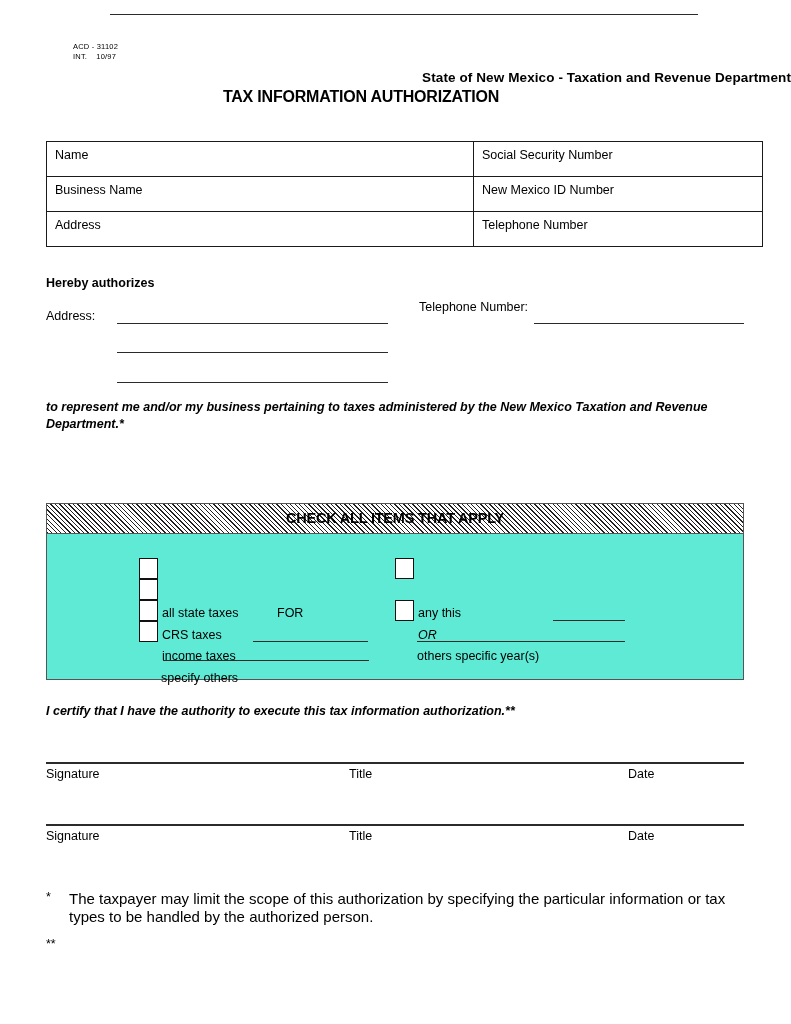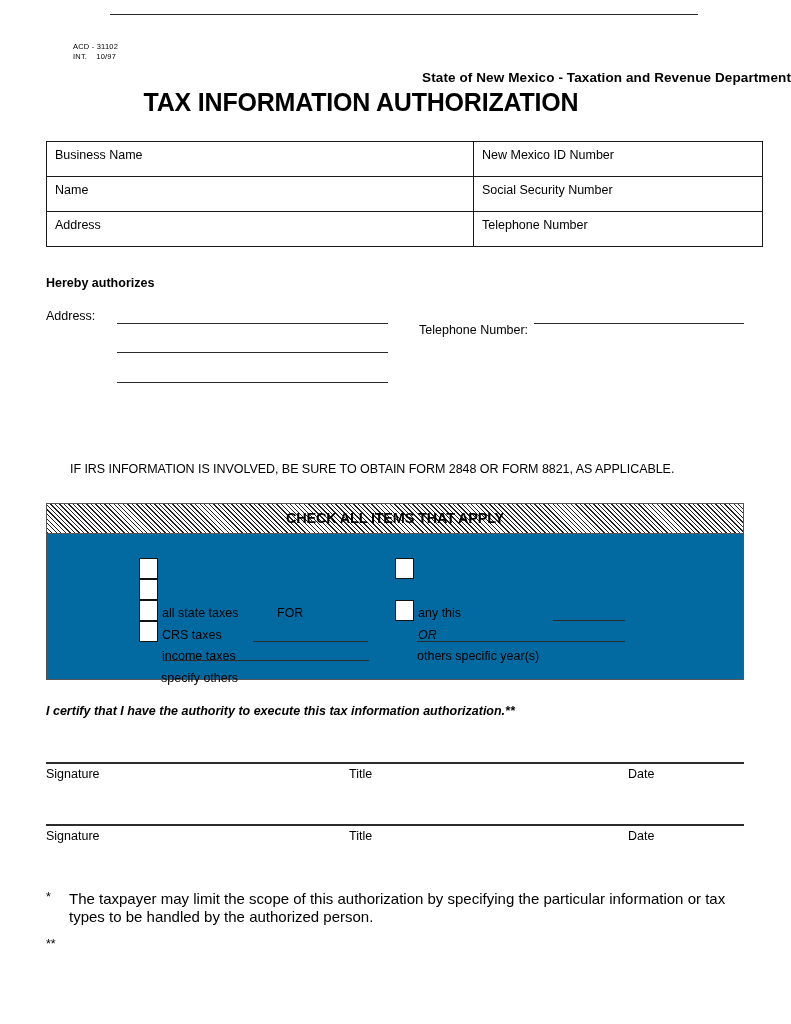--- a/index.html
+++ b/index.html
@@ -42,21 +42,21 @@
     font-size: 13.5px;
     font-weight: bold;
     letter-spacing: 0.1px;
   }
   .main-title {
     position: absolute;
     left: 0;
     top: 88px;
     width: 722px;
     text-align: center;
-    font-size: 25px;
+    font-size: 16px;
     font-weight: bold;
     letter-spacing: -0.2px;
   }
 
   
   .id-table {
     position: absolute;
     left: 46px;
     top: 141px;
     width: 698px;
@@ -93,21 +93,21 @@
     top: 309px;
     font-size: 12.5px;
   }
   .addr-rule-1 { left: 117px; top: 323px; width: 271px; }
   .addr-rule-2 { left: 117px; top: 352px; width: 271px; }
   .addr-rule-3 { left: 117px; top: 382px; width: 271px; }
 
   .tel-label {
     position: absolute;
     left: 419px;
-    top: 323px;
+    top: 300px;
     font-size: 12.5px;
   }
   .tel-rule { left: 534px; top: 323px; width: 210px; }
 
   
   .represent {
     position: absolute;
     left: 46px;
     top: 399px;
     width: 700px;
@@ -129,21 +129,21 @@
 
   
   .check-section {
     position: absolute;
     left: 46px;
     top: 503px;
     width: 698px;
     height: 177px;
     border: 1px solid #555555;
     box-sizing: border-box;
-    background: #0369a1;
+    background: #5eead4;
   }
   .check-header {
     position: relative;
     height: 29px;
     border-bottom: 1px solid #555555;
     background-color: #ffffff;
     background-image: repeating-linear-gradient(
         45deg,
         #202020 0px, #202020 1px,
         #ffffff 1px, #ffffff 3.2px);
@@ -248,32 +248,32 @@
   <div class="form-code"><span>ACD - 31102</span>
 <span>INT.    10/97</span></div>
 
   <div class="dept-title">State of New Mexico - Taxation and Revenue Department</div>
   <div class="main-title">TAX INFORMATION AUTHORIZATION</div>
 
   <table class="id-table">
     <tbody>
         <tr>
       <td class="id-cell-left">
-            <span>Business Name</span>
+            <span>Name</span>
           </td>
       <td class="id-cell-right">
-            <span>New Mexico ID Number</span>
+            <span>Social Security Number</span>
           </td>
     </tr>
     <tr>
       <td class="id-cell-left">
-            <span>Name</span>
+            <span>Business Name</span>
           </td>
       <td class="id-cell-right">
-            <span>Social Security Number</span>
+            <span>New Mexico ID Number</span>
           </td>
     </tr>
     <tr>
       <td class="id-cell-left">
             <span>Address</span>
           </td>
       <td class="id-cell-right">
             <span>Telephone Number</span>
           </td>
     </tr>
@@ -284,22 +284,22 @@
   <div class="rule hereby-rule"></div>
 
   <div class="addr-label">Address:</div>
   <div class="rule addr-rule-1"></div>
   <div class="rule addr-rule-2"></div>
   <div class="rule addr-rule-3"></div>
 
   <div class="tel-label">Telephone Number:</div>
   <div class="rule tel-rule"></div>
 
-
-  <div class="irs-notice">IF IRS INFORMATION IS INVOLVED, BE SURE TO OBTAIN FORM 2848 OR FORM 8821, AS APPLICABLE.</div>
+  <div class="represent">to represent me and/or my business pertaining to taxes administered by the New Mexico Taxation and Revenue Department.*</div>
+
 
   <div class="check-section">
     <div class="check-header">
       <div class="check-header-title">CHECK ALL ITEMS THAT APPLY</div>
     </div>
   </div>
 
   <div class="cb cb-l1"></div>
   <div class="cb cb-l2"></div>
   <div class="cb cb-l3"></div>

